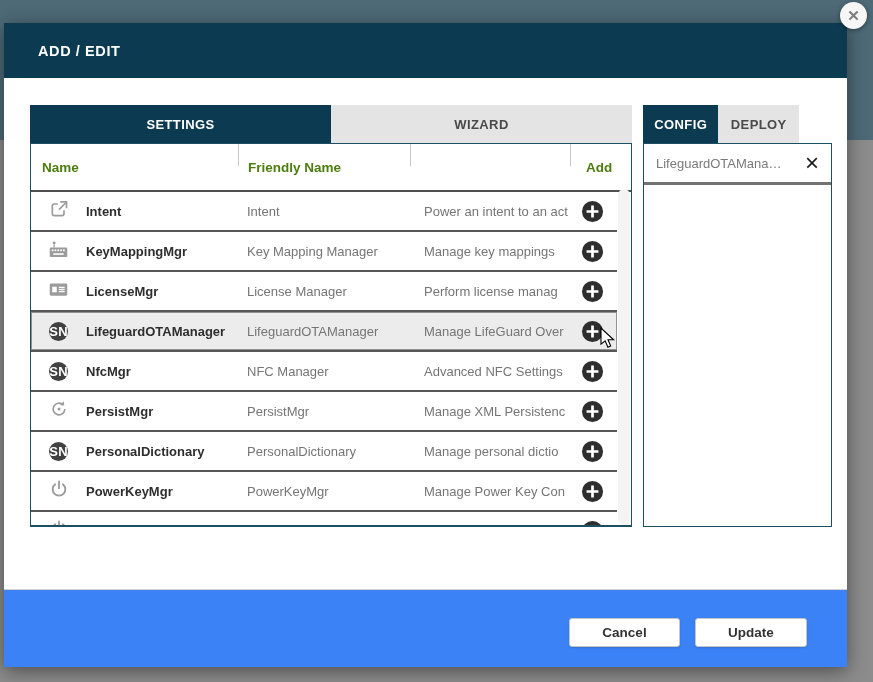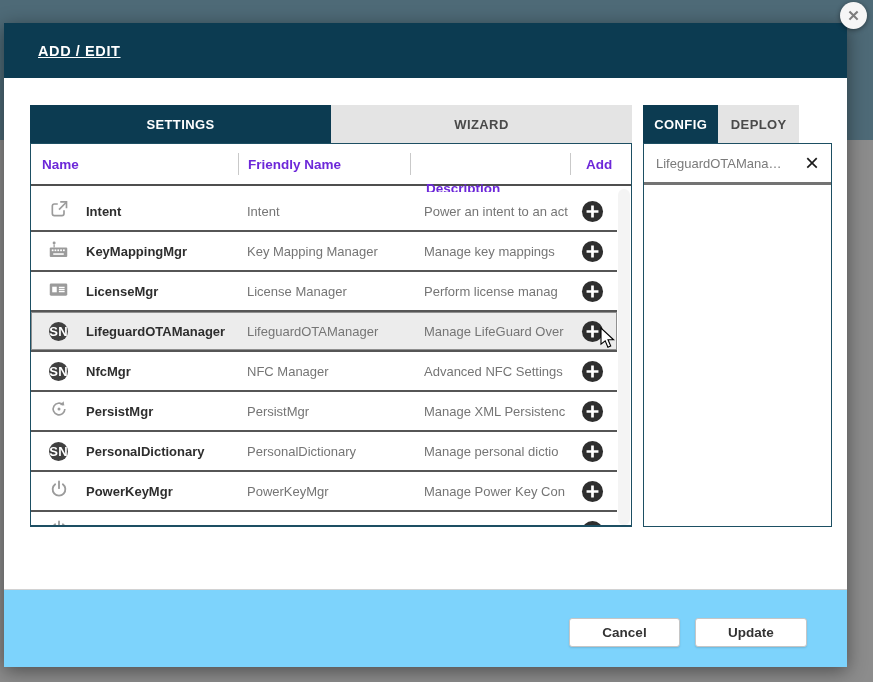--- a/index.html
+++ b/index.html
@@ -16,21 +16,20 @@
     position: absolute; left: 4px; top: 23px; width: 843px; height: 644px;
     background: #ffffff; box-shadow: 0 4px 18px rgba(0,0,0,.45);
   }
   .modal-header {
     position: absolute; left: 0; top: 0; right: 0; height: 55px;
     background: #0C3B51; display: flex; align-items: center;
   }
   .modal-title {
     color: #ffffff; font-size: 14.5px; font-weight: bold; letter-spacing: .6px;
     padding-left: 34px;
-    text-decoration: underline;
   }
   .close-btn {
     position: absolute; left: 840px; top: 2px; width: 27px; height: 27px;
     border-radius: 50%; background: #f6f6f6; border: none;
     box-shadow: 0 1px 5px rgba(0,0,0,.45);
     color: #7d7d7d; font-size: 15px; font-weight: bold; line-height: 27px;
     text-align: center; cursor: pointer; z-index: 10; padding: 0;
   }
 
   
@@ -45,23 +44,23 @@
   .right-tabs { position: absolute; left: 639px; top: 82px; width: 156px; height: 38px; display: flex; }
   .right-tabs .tab-config { width: 89px; height: 38px; }
   .right-tabs .tab-deploy { width: 95px; height: 38px; }
 
   
   .table-box {
     position: absolute; left: 26px; top: 120px; width: 602px; height: 384px;
     border: 1px solid #1D4F63; border-bottom-width: 2px; background: #fff; overflow: hidden;
   }
   .thead {
-    display: flex; align-items: center; height: 42px; width: 600px;
+    display: flex; align-items: flex-start; height: 48px; width: 600px;
     border-bottom: 2px solid #4F4F4F; background: #fff;
-    font-size: 13.5px; font-weight: bold; color: #6d28d9;
+    font-size: 13.5px; font-weight: bold; color: #4d7c0f;
   }
   .hc { display: flex; align-items: center; height: 100%; }
   .hc-name { width: 207px; padding-left: 11px; }
   .hc-friendly { width: 171px; padding-left: 9px; }
   .hc-desc { width: 159px; padding-left: 15px; margin-top: 48px; }
   .hc-add { width: 49px; padding-left: 15px; }
   .hsep { width: 1px; height: 22px; background: #c9c9c9; }
 
   .tbody { position: absolute; left: 0; top: 48px; width: 586px; }
   .trow {
@@ -107,21 +106,21 @@
   }
   .config-item-label { font-size: 13px; color: #7a7a7a; flex: 1; overflow: hidden; white-space: nowrap; }
   .config-remove {
     background: transparent; border: none; font-size: 24px; font-weight: 300;
     color: #1a1a1a; line-height: 20px; cursor: pointer; padding: 0 2px;
   }
 
   
   .modal-footer {
     position: absolute; left: 0; top: 566px; width: 843px; height: 78px;
-    background: #7dd3fc; border-top: 1px solid #d2d2d2;
+    background: #3b82f6; border-top: 1px solid #d2d2d2;
   }
   .btn {
     position: absolute; top: 28px; height: 29px; background: #ffffff;
     border: 1px solid #c6c6c6; border-radius: 3px;
     font-family: "Liberation Sans", sans-serif;
     font-size: 13.5px; font-weight: bold; color: #333333;
     box-shadow: 0 1px 2px rgba(0,0,0,.13); cursor: pointer;
   }
   .btn-cancel { left: 565px; width: 111px; }
   .btn-update { left: 691px; width: 112px; }

